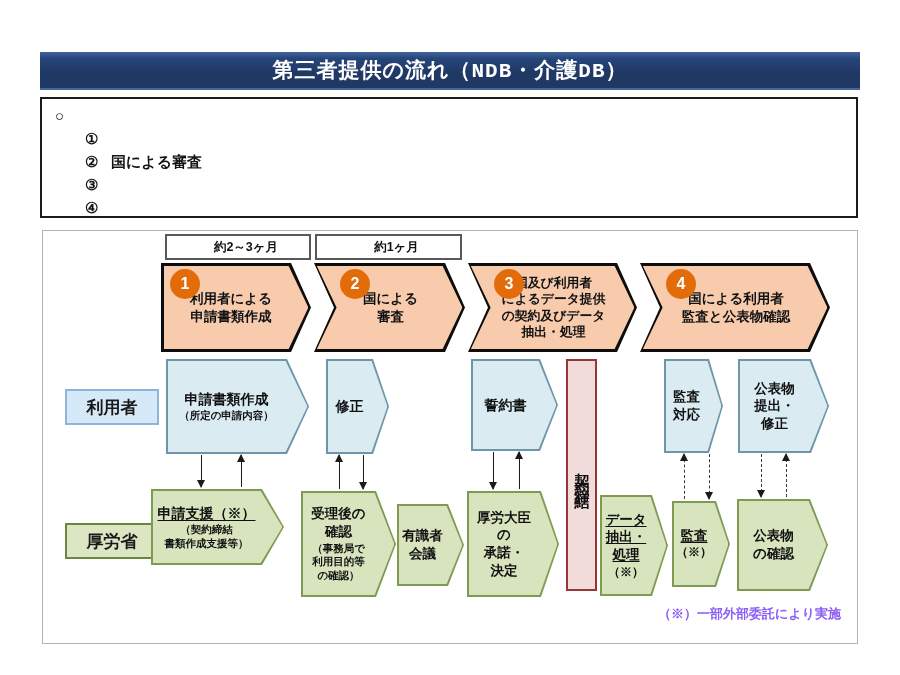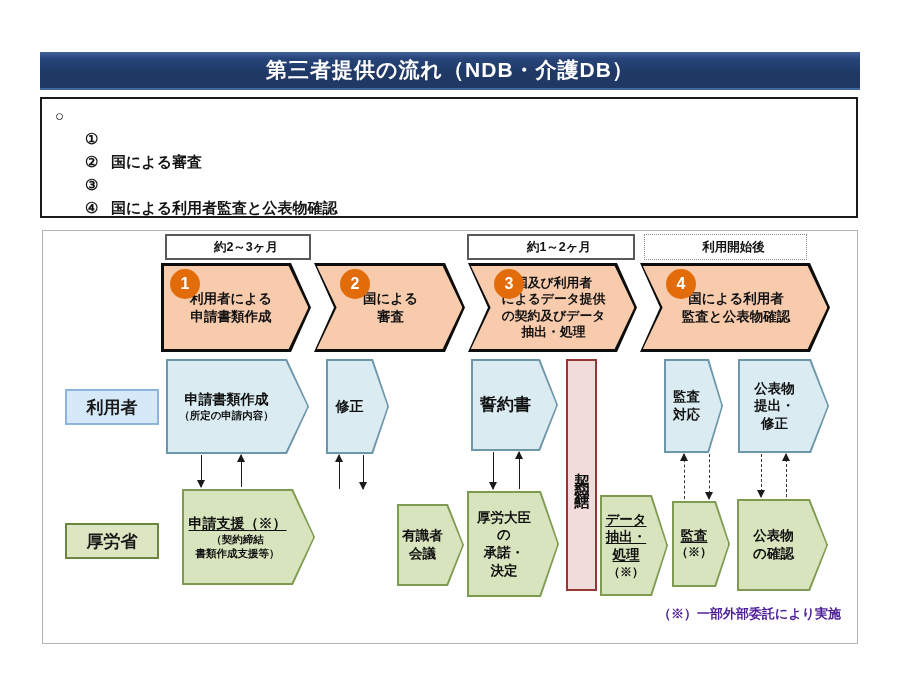--- a/index.html
+++ b/index.html
@@ -4,21 +4,21 @@
 <style>
   html,body{margin:0;padding:0;background:#fff;}
   #page{position:relative;width:900px;height:675px;background:#ffffff;overflow:hidden;
         font-family:"Liberation Sans",sans-serif;color:#111;}
 
   
   #titlebar{position:absolute;left:40px;top:52px;width:820px;height:36px;
     background:linear-gradient(180deg,#41639b 0%,#27457a 18%,#1F3864 60%,#1F3864 100%);
     display:flex;align-items:center;justify-content:center;
     color:#fff;font-size:21px;font-weight:600;letter-spacing:1px;
-    border-bottom:2px solid #44689e;}
+    border-bottom:2px solid #44689e;font-family:Liberation Mono, monospace;}
 
   
   #summary{position:absolute;left:40px;top:97px;width:818px;height:121px;
     background:#fff;border:2.5px solid #1a1a1a;box-sizing:border-box;
     padding:5px 12px 0 13px;font-size:15px;font-weight:600;line-height:23px;color:#141414;}
   .sline{display:flex;}
   .sline .mk{width:26px;flex:0 0 26px;}
   .step{margin-left:30px;}
 
   
@@ -76,21 +76,21 @@
 
   
   .arrow{position:absolute;width:0;border-left:1.6px solid #1a1a1a;}
   .arrow.dashed{border-left:1.3px dashed #3a3a3a;}
   .arrow.down::after{content:"";position:absolute;bottom:-1px;left:-5.4px;
     border-left:4.6px solid transparent;border-right:4.6px solid transparent;border-top:8px solid #1a1a1a;}
   .arrow.up::before{content:"";position:absolute;top:-1px;left:-5.4px;
     border-left:4.6px solid transparent;border-right:4.6px solid transparent;border-bottom:8px solid #1a1a1a;}
 
   
-  #note{position:absolute;right:16px;top:374px;font-size:13px;font-weight:700;color:#4c1d95;}
+  #note{position:absolute;right:16px;top:374px;font-size:13px;font-weight:700;color:#8b5cf6;}
 </style>
 </head>
 <body>
 
 <div id="page">
 
   <div id="titlebar">
     <span>第三者提供の流れ（NDB・介護DB）</span>
   </div>
 
@@ -103,29 +103,27 @@
     </div>
     <div class="sline step">
       <span class="mk">②</span>
       <span>国による審査</span>
     </div>
     <div class="sline step">
       <span class="mk">③</span>
     </div>
     <div class="sline step">
       <span class="mk">④</span>
-      <span>国による利用者監査と公表物確認</span>
     </div>
   </div>
 
   <div id="diagram">
 
     <div class="hd" style="left:122px;width:146px;">約2～3ヶ月</div>
-    <div class="hd" style="left:424px;width:168px;">約1～2ヶ月</div>
-    <div class="hd dotted" style="left:601px;width:163px;">利用開始後</div>
+    <div class="hd" style="left:272px;width:147px;">約1ヶ月</div>
 
     <div class="banner first" style="left:118px;width:150px;">
       <div class="shell"></div>
       <div class="fillc"></div>
       <div class="bnum">1</div>
       <div class="txt">利用者による
 申請書類作成</div>
     </div>
     <div class="banner chev" style="left:271px;width:151px;">
       <div class="shell"></div>
@@ -163,47 +161,58 @@
       </div>
     </div>
     <div class="pent blue" style="left:283px;top:128px;width:63px;height:95px;--pt:16px;">
       <div class="bg"></div>
         <div class="inn"></div>
       <div class="txt"><div class="t" style="font-size:14px;">修正</div></div>
     </div>
     <div class="pent blue" style="left:428px;top:128px;width:87px;height:92px;--pt:18px;">
       <div class="bg"></div>
         <div class="inn"></div>
-      <div class="txt"><div class="t" style="font-size:17px;">誓約書</div></div>
+      <div class="txt"><div class="t" style="font-size:14px;">誓約書</div></div>
     </div>
     <div class="pent blue" style="left:621px;top:128px;width:59px;height:94px;--pt:14px;">
       <div class="bg"></div>
         <div class="inn"></div>
       <div class="txt"><div class="t">監査
 対応</div></div>
     </div>
     <div class="pent blue" style="left:695px;top:128px;width:91px;height:94px;--pt:18px;">
       <div class="bg"></div>
         <div class="inn"></div>
       <div class="txt"><div class="t">公表物
 提出・
 修正</div></div>
     </div>
 
     <div id="contract">
       <div class="vtxt">契約締結</div>
     </div>
 
-    <div class="pent green" style="left:139px;top:258px;width:133px;height:96px;--pt:22px;">
+    <div class="pent green" style="left:108px;top:258px;width:133px;height:76px;--pt:22px;">
       <div class="bg"></div>
         <div class="inn"></div>
       <div class="txt">
         <div class="t ul" style="font-size:14px;">申請支援（※）</div>
         <div class="s">（契約締結
 書類作成支援等）</div>
+      </div>
+    </div>
+    <div class="pent green" style="left:258px;top:260px;width:95px;height:106px;--pt:20px;">
+      <div class="bg"></div>
+        <div class="inn"></div>
+      <div class="txt">
+        <div class="t">受理後の
+確認</div>
+        <div class="s">（事務局で
+利用目的等
+の確認）</div>
       </div>
     </div>
     <div class="pent green" style="left:424px;top:260px;width:92px;height:106px;--pt:18px;">
       <div class="bg"></div>
         <div class="inn"></div>
       <div class="txt"><div class="t">厚労大臣
 の
 承諾・
 決定</div></div>
     </div>

